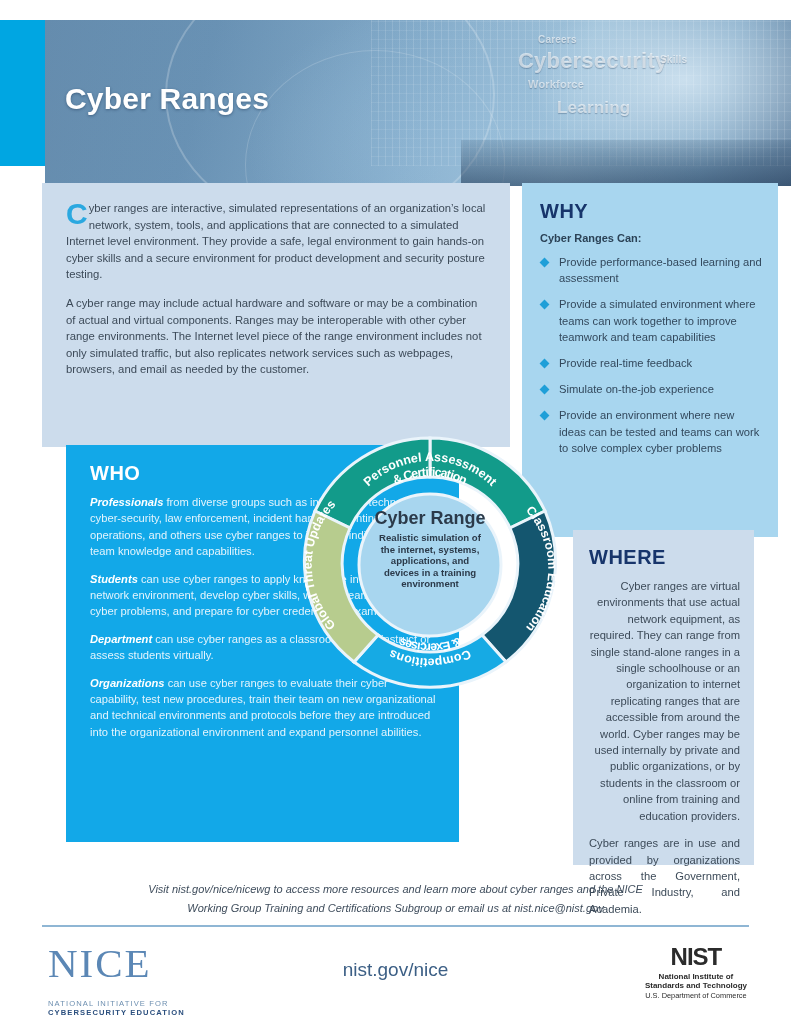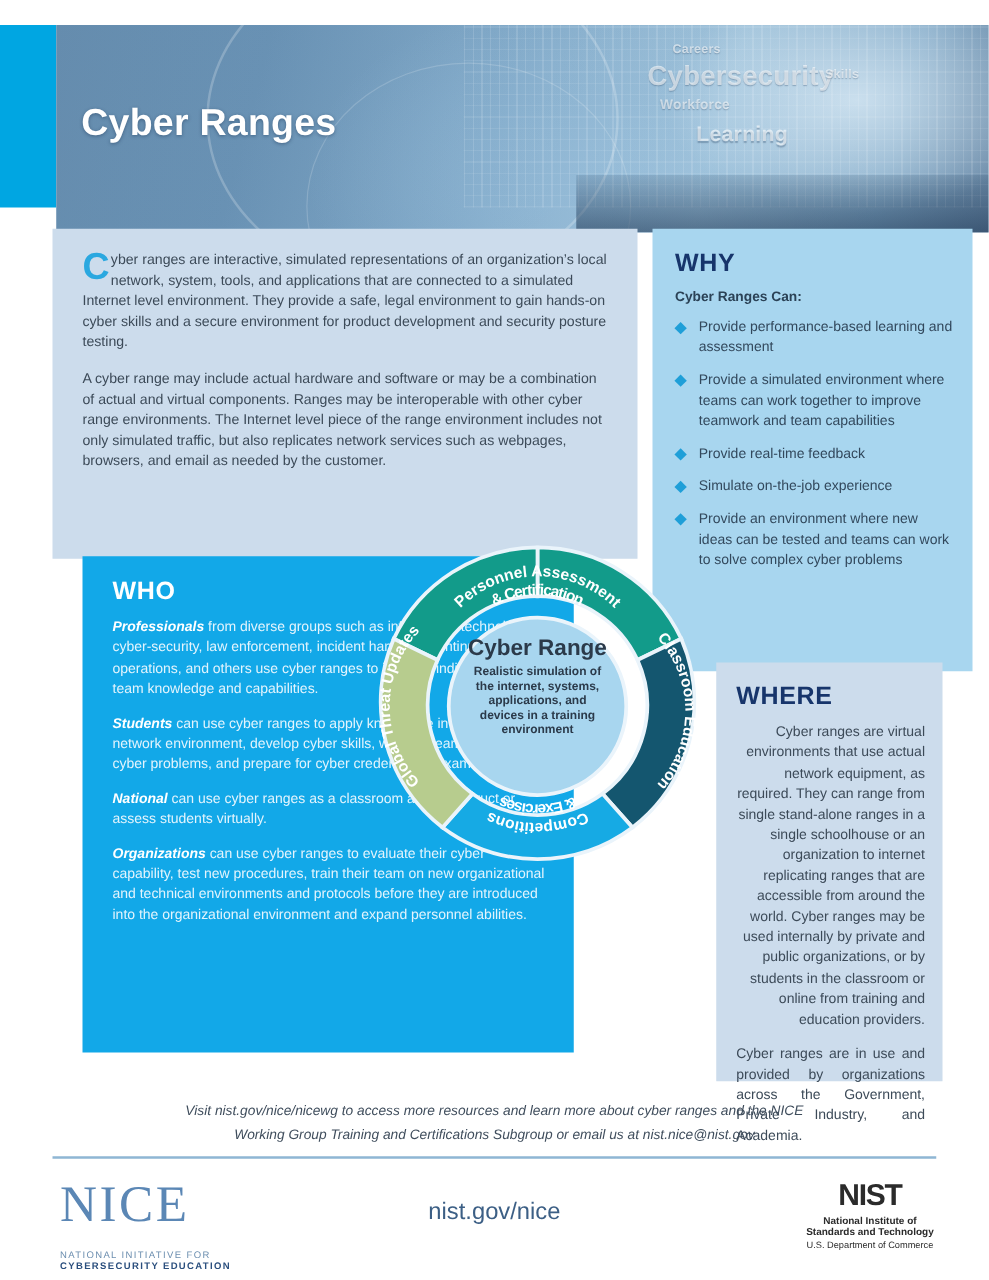--- a/index.html
+++ b/index.html
@@ -208,21 +208,21 @@
     <li><span class="dia"></span><span>Provide real-time feedback</span></li>
     <li><span class="dia"></span><span>Simulate on-the-job experience</span></li>
     <li><span class="dia"></span><span>Provide an environment where new ideas can be tested and teams can work to solve complex cyber problems</span></li>
   </ul>
 </section>
 
 <section class="panel" id="panel-who">
   <h2>WHO</h2>
   <p><b>Professionals</b><span> from diverse groups such as information technology, cyber-security, law enforcement, incident handlers, continuity of operations, and others use cyber ranges to improve individual and team knowledge and capabilities.</span></p>
   <p><b>Students</b><span> can use cyber ranges to apply knowledge in a simulated network environment, develop cyber skills, work as teams to solve cyber problems, and prepare for cyber credentialing examinations.</span></p>
-  <p><b>National</b><span> can use cyber ranges as a classroom aide or instruct or assess students virtually.</span></p>
+  <p><b>Department</b><span> can use cyber ranges as a classroom aide or instruct or assess students virtually.</span></p>
   <p><b>Organizations</b><span> can use cyber ranges to evaluate their cyber capability, test new procedures, train their team on new organizational and technical environments and protocols before they are introduced into the organizational environment and expand personnel abilities.</span></p>
 </section>
 
 <section class="panel" id="panel-where">
   <h2>WHERE</h2>
   <p>Cyber ranges are virtual environments that use actual network equipment, as required. They can range from single stand-alone ranges in a single schoolhouse or an organization to internet replicating ranges that are accessible from around the world. Cyber ranges may be used internally by private and public organizations, or by students in the classroom or online from training and education providers.</p>
   <p class="flow">Cyber ranges are in use and provided by organizations across the Government, Private Industry, and Academia.</p>
 </section>
 
 <div class="wheel">

